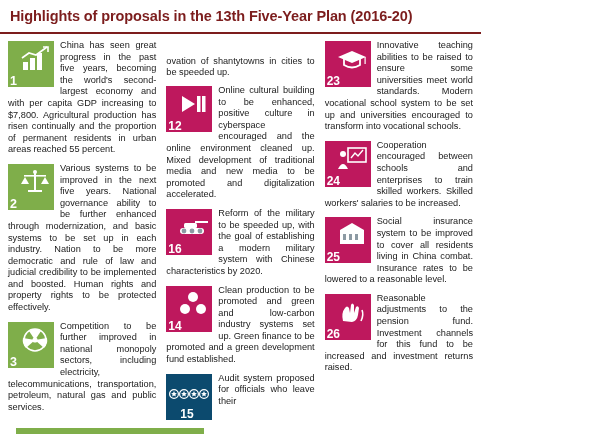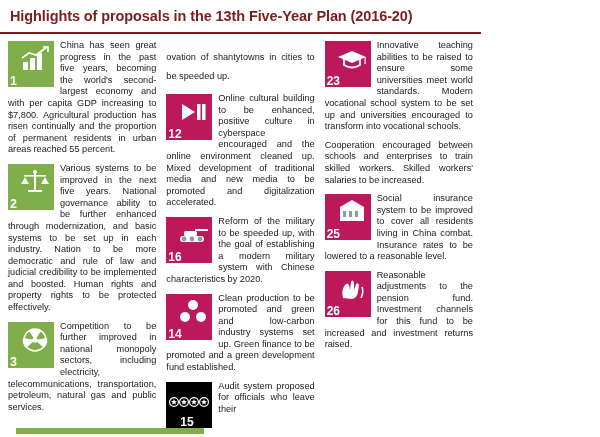--- a/index.html
+++ b/index.html
@@ -83,24 +83,24 @@
     top: 1px;
     width: 34px;
     height: 34px;
     display: flex;
     align-items: center;
     justify-content: center;
   }
   .badge .glyph svg { display: block; }
   .continuation {
     font-size: 9.2px;
-    line-height: 19px;
+    line-height: 11px;
     color: #1a1a1a;
     text-align: justify;
-    margin: 8px 0 7px 0;
+    margin: 16px 0 7px 0;
   }
   .clear { clear: both; }
   .bottom-strip {
     position: absolute;
     left: 8px;
     bottom: 0;
     width: 188px;
     height: 6px;
     background: #7fae4a;
   }
@@ -219,21 +219,21 @@
               <circle cx="23" cy="18" r="5" fill="#ffffff"></circle>
             </svg>
           </span>
           <span class="num wide">14</span>
         </div>
         <p>Clean production to be promoted and green and low-carbon industry systems set up. Green finance to be promoted and a green development fund established.</p>
         <div class="clear"></div>
       </div>
 
       <div class="item">
-        <div class="badge" style="background:#000000;text-decoration:underline;">
+        <div class="badge" style="background:#0c4a6e;text-decoration:underline;">
           <span class="glyph" style="right:3px;top:3px;width:40px;">
             <svg width="40" height="12" viewBox="0 0 40 12">
               <circle cx="5" cy="6" r="4.4" fill="none" stroke="#ffffff" stroke-width="1.2"></circle>
               <circle cx="15" cy="6" r="4.4" fill="none" stroke="#ffffff" stroke-width="1.2"></circle>
               <circle cx="25" cy="6" r="4.4" fill="none" stroke="#ffffff" stroke-width="1.2"></circle>
               <circle cx="35" cy="6" r="4.4" fill="none" stroke="#ffffff" stroke-width="1.2"></circle>
               <path d="M5 3 l0.9 1.9 2 0.3 -1.5 1.4 0.4 2 -1.8-1 -1.8 1 0.4-2 -1.5-1.4 2-0.3z" fill="#ffffff"></path>
               <path d="M15 3 l0.9 1.9 2 0.3 -1.5 1.4 0.4 2 -1.8-1 -1.8 1 0.4-2 -1.5-1.4 2-0.3z" fill="#ffffff"></path>
               <path d="M25 3 l0.9 1.9 2 0.3 -1.5 1.4 0.4 2 -1.8-1 -1.8 1 0.4-2 -1.5-1.4 2-0.3z" fill="#ffffff"></path>
               <path d="M35 3 l0.9 1.9 2 0.3 -1.5 1.4 0.4 2 -1.8-1 -1.8 1 0.4-2 -1.5-1.4 2-0.3z" fill="#ffffff"></path>
@@ -259,20 +259,31 @@
               <rect x="27.5" y="11" width="1.2" height="7" fill="#ffffff"></rect>
             </svg>
           </span>
           <span class="num wide">23</span>
         </div>
         <p>Innovative teaching abilities to be raised to ensure some universities meet world standards. Modern vocational school system to be set up and universities encouraged to transform into vocational schools.</p>
         <div class="clear"></div>
       </div>
 
       <div class="item">
+        <div class="badge gray">
+          <span class="glyph">
+            <svg width="30" height="26" viewBox="0 0 30 26">
+              <rect x="11" y="2" width="18" height="14" fill="none" stroke="#ffffff" stroke-width="1.6"></rect>
+              <path d="M14 12 L18 7 L21 10 L26 4" stroke="#ffffff" stroke-width="1.4" fill="none"></path>
+              <circle cx="6" cy="8" r="3" fill="#ffffff"></circle>
+              <path d="M1 23 Q6 13 11 23 Z" fill="#ffffff"></path>
+            </svg>
+          </span>
+          <span class="num wide">24</span>
+        </div>
         <p>Cooperation encouraged between schools and enterprises to train skilled workers. Skilled workers' salaries to be increased.</p>
         <div class="clear"></div>
       </div>
 
       <div class="item">
         <div class="badge gray">
           <span class="glyph">
             <svg width="30" height="26" viewBox="0 0 30 26">
               <rect x="3" y="8" width="24" height="14" fill="#ffffff"></rect>
               <path d="M3 8 L15 1 L27 8 Z" fill="#ffffff"></path>

